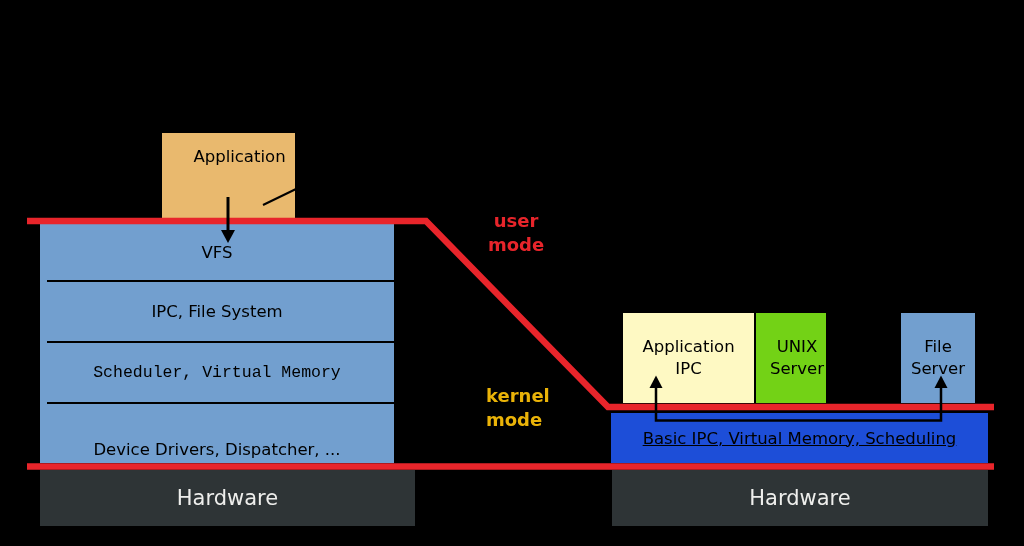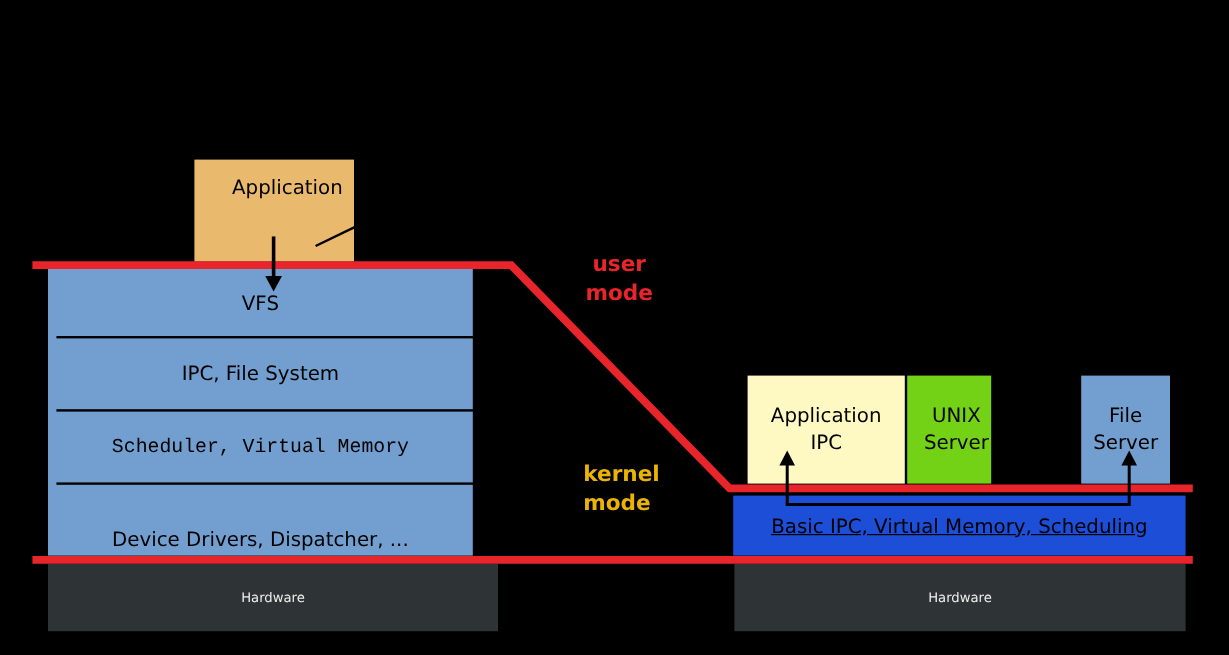--- a/index.html
+++ b/index.html
@@ -16,21 +16,21 @@
   #kernel-left{left:40px;top:224px;width:354px;height:239px;display:block;}
   .layer{position:absolute;left:0;width:100%;display:flex;align-items:center;justify-content:center;}
   #layer-0{top:0;height:57px;}
   #layer-1{top:57px;height:61px;}
   #layer-2{top:118px;height:61px;font-family:Liberation Mono, monospace;}
   #layer-3{top:179px;height:60px;margin-top:16px;}
   .hdiv{position:absolute;left:7px;width:362px;height:2px;}
   #div-0{top:56px;} #div-1{top:117px;} #div-2{top:178px;}
   #hw-left{left:40px;top:470px;width:375px;height:56px;}
   #hw-right{left:612px;top:470px;width:376px;height:56px;}
-  .hw-label{font-size:11px;}
+  .hw-label{font-size:21px;}
   
   .mode{position:absolute;font-weight:bold;font-size:18px;line-height:24px;text-align:left;}
   #user-mode{left:486px;top:209px;width:60px;}
   #kernel-mode{left:486px;top:384px;width:66px;}
   
   .srv{top:313px;height:90px;line-height:22px;}
   #srv-0{left:623px;width:131px;padding:0 9px;}
   #srv-1{left:756px;width:70px;padding-left:12px;}
   #srv-2{left:828px;width:71px;}
   #srv-3{left:901px;width:74px;}

